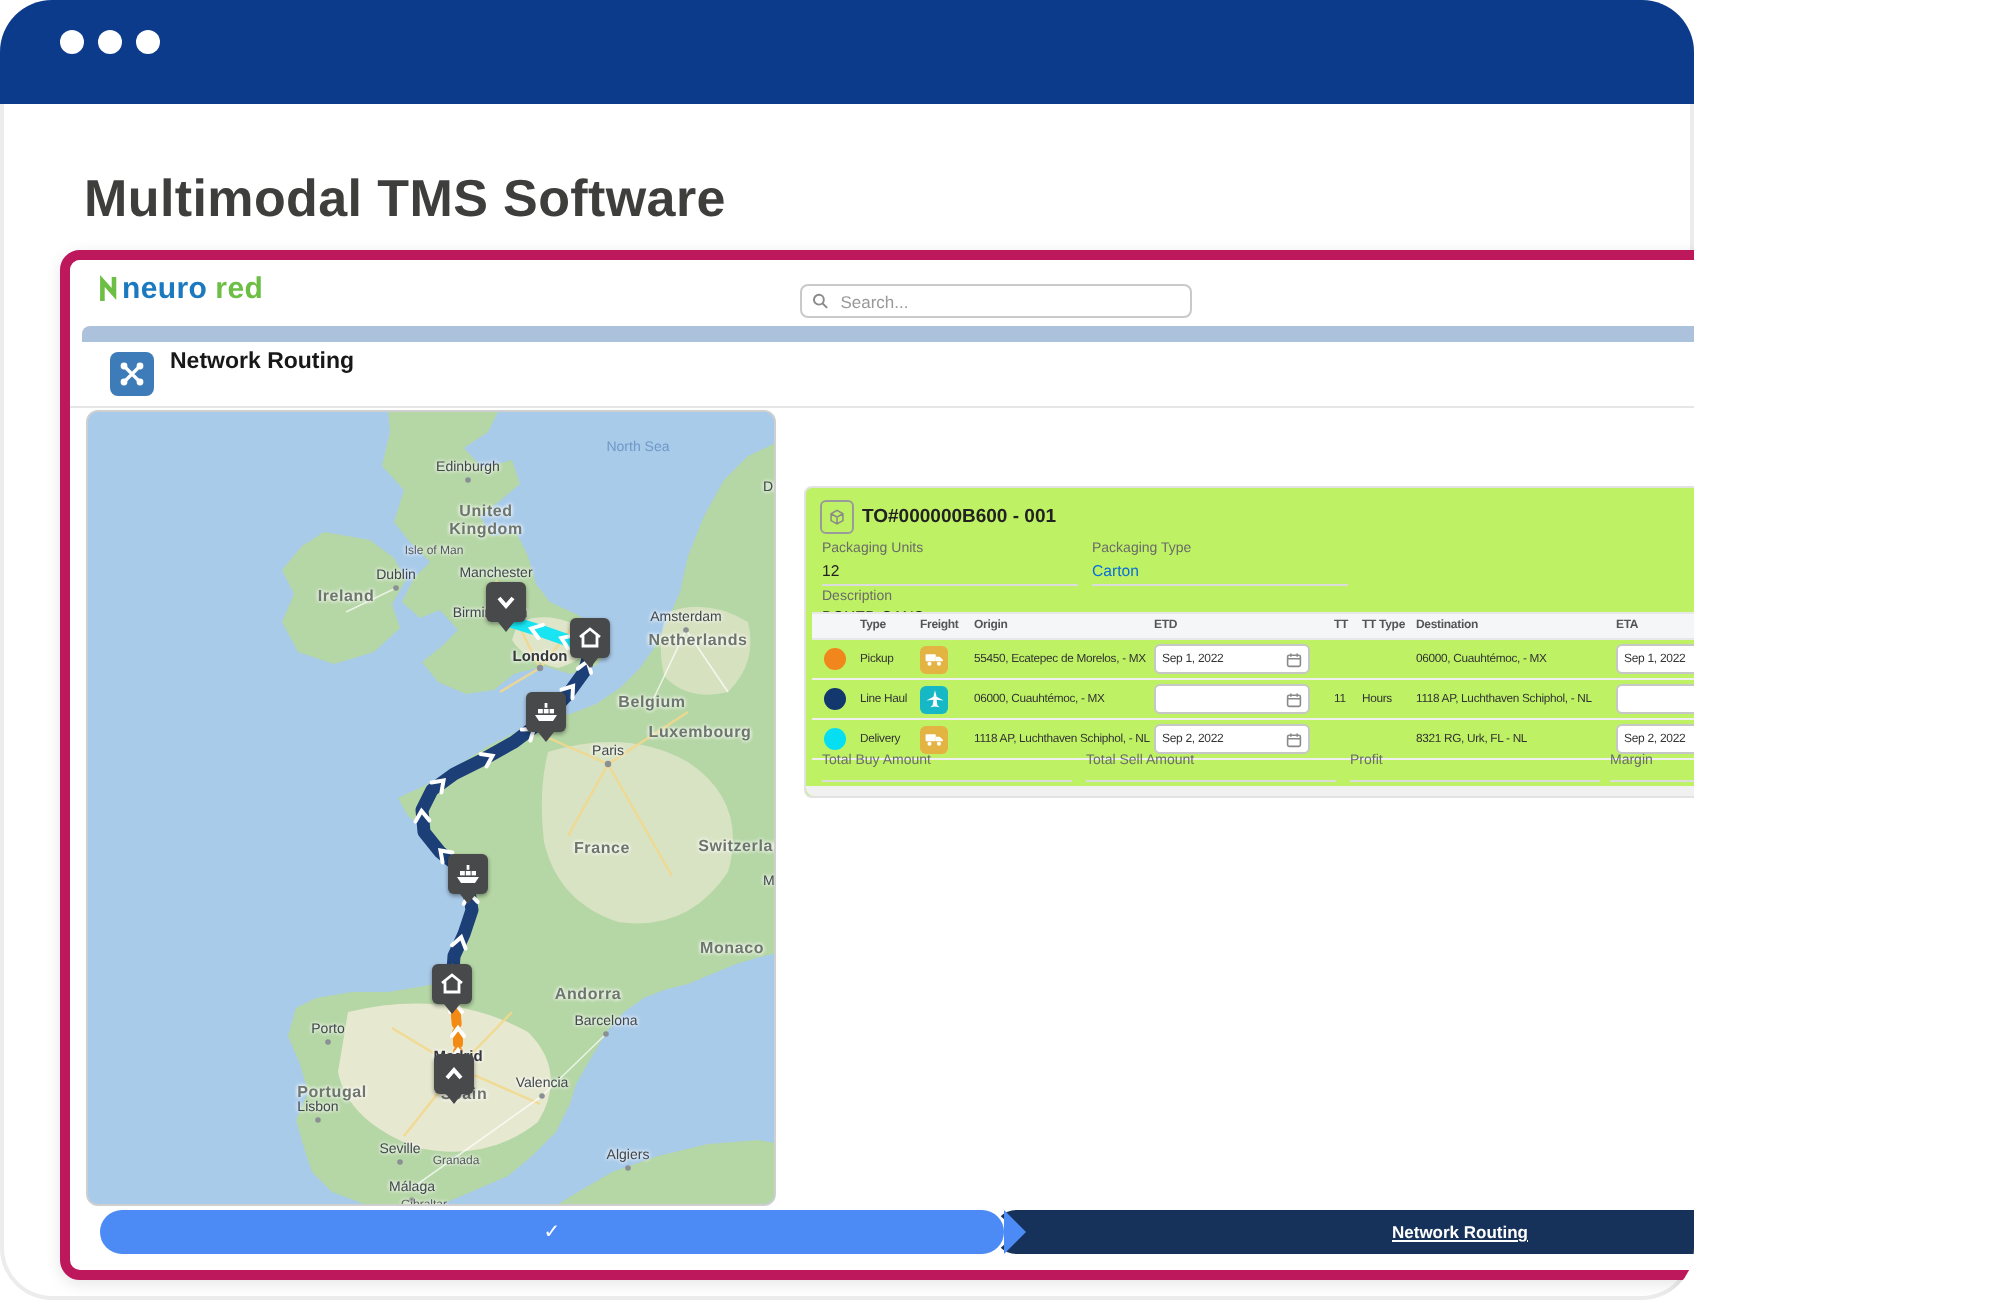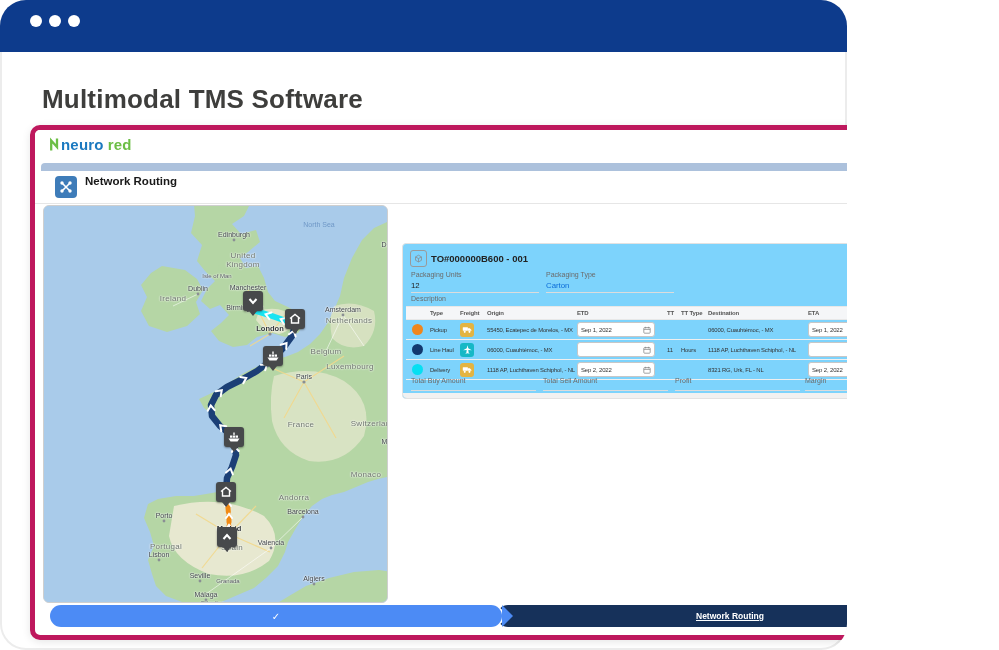--- a/index.html
+++ b/index.html
@@ -41,33 +41,33 @@
             font-size:9.5px;font-weight:bold;border:none;border-radius:4px;display:flex;align-items:center;}
   
   .map{position:absolute;left:8px;top:75px;width:345px;height:398px;border:1px solid #cfcfcf;border-radius:6px;
        overflow:hidden;background:#A9CBEA;box-sizing:border-box;}
   .map svg.base{position:absolute;left:0;top:0;}
   .ml{position:absolute;transform:translate(-50%,-50%);white-space:nowrap;pointer-events:none;
       text-shadow:0 0 2px #fff,0 0 2px #fff;}
   .ml.city{font-size:7px;color:#41464b;}
   .ml.city-lg{font-size:7.5px;color:#34383c;font-weight:bold;}
   .ml.city-sm{font-size:6px;color:#55595e;}
-  .ml.country{font-size:8px;font-weight:normal;color:#6d756c;letter-spacing:.3px;}
+  .ml.country{font-size:8px;font-weight:bold;color:#6d756c;letter-spacing:.3px;}
   .ml.water{font-size:7px;color:#6f98c7;text-shadow:none;}
   .ml.wrap{white-space:normal;width:56px;text-align:center;line-height:1.1;}
   .marker{position:absolute;width:20px;height:20px;margin:-10px 0 0 -10px;background:#47494B;border-radius:3px;
           box-shadow:0 1px 2px rgba(0,0,0,.4);display:flex;align-items:center;justify-content:center;}
   .marker:after{content:"";position:absolute;left:50%;top:100%;margin-left:-4px;border:4px solid transparent;
           border-top:5px solid #47494B;}
   
   .tab-bar{position:absolute;left:365px;top:86px;width:567px;height:22px;border-bottom:1px solid #d9d9d9;display:flex;gap:26px;padding-left:12px;box-sizing:border-box;}
   .tab{position:relative;display:flex;align-items:center;font-size:8.5px;color:#454545;}
   .tab.active span{font-weight:bold;color:#1b1b1b;}
   .tab-underline{position:absolute;left:-2px;right:-2px;bottom:-1px;height:3px;background:#1A73E8;border-radius:2px;}
-  .order-card{position:absolute;left:367px;top:113px;width:564px;height:154px;border:1px solid #e2e2e2;border-radius:4px;background:#7dd3fc;}
+  .order-card{position:absolute;left:367px;top:113px;width:564px;height:154px;border:1px solid #e2e2e2;border-radius:4px;background:#bef264;}
   .pkg-icon{position:absolute;left:7px;top:6px;width:15px;height:15px;border:1px solid #9a9a9a;border-radius:3px;
             display:flex;align-items:center;justify-content:center;}
   .order-id{position:absolute;left:28px;top:9px;font-size:9.5px;font-weight:bold;color:#222;}
   .fld-label{position:absolute;font-size:7px;color:#6b6b6b;}
   .fld-value{position:absolute;font-size:7.8px;color:#222;}
   .fld-value.link{color:#0B6CD8;}
   .fld-line{position:absolute;height:1px;background:#dcdcdc;}
   
   .cargo-table{position:absolute;left:3px;top:62px;width:558px;font-size:5.9px;color:#333;}
   .tgrid{display:grid;grid-template-columns:24px 30px 27px 90px 90px 14px 27px 100px 118px 38px;align-items:center;}
@@ -114,20 +114,27 @@
 
   <div class="app">
 
     <div class="app-topbar">
       <div class="logo">
         <svg width="11" height="15" viewBox="0 0 11 15">
           <path d="M2.2,13.5 V3.5 L8,10 V1.5" stroke="#6CBE45" stroke-width="2.3" fill="none"></path>
         </svg>
         <span class="blue">neuro</span>
         <span class="green">red</span>
+      </div>
+      <div class="search">
+        <svg width="9" height="9" viewBox="0 0 10 10">
+          <circle cx="4.2" cy="4.2" r="3" fill="none" stroke="#8a8a8a" stroke-width="1.2"></circle>
+          <path d="M6.5,6.5 L9.2,9.2" stroke="#8a8a8a" stroke-width="1.2"></path>
+        </svg>
+        <input placeholder="Search..." style="">
       </div>
       <div class="tb-icons">
         <span class="starbox">
           <span class="st">★</span>
           <span class="car">▾</span>
         </span>
         <span class="plusbox">+</span>
         <span class="qmark">?</span>
         <svg width="13" height="13" viewBox="0 0 14 14">
           <circle cx="7" cy="7" r="2.2" fill="none" stroke="#7b7b7b" stroke-width="1.4"></circle>

